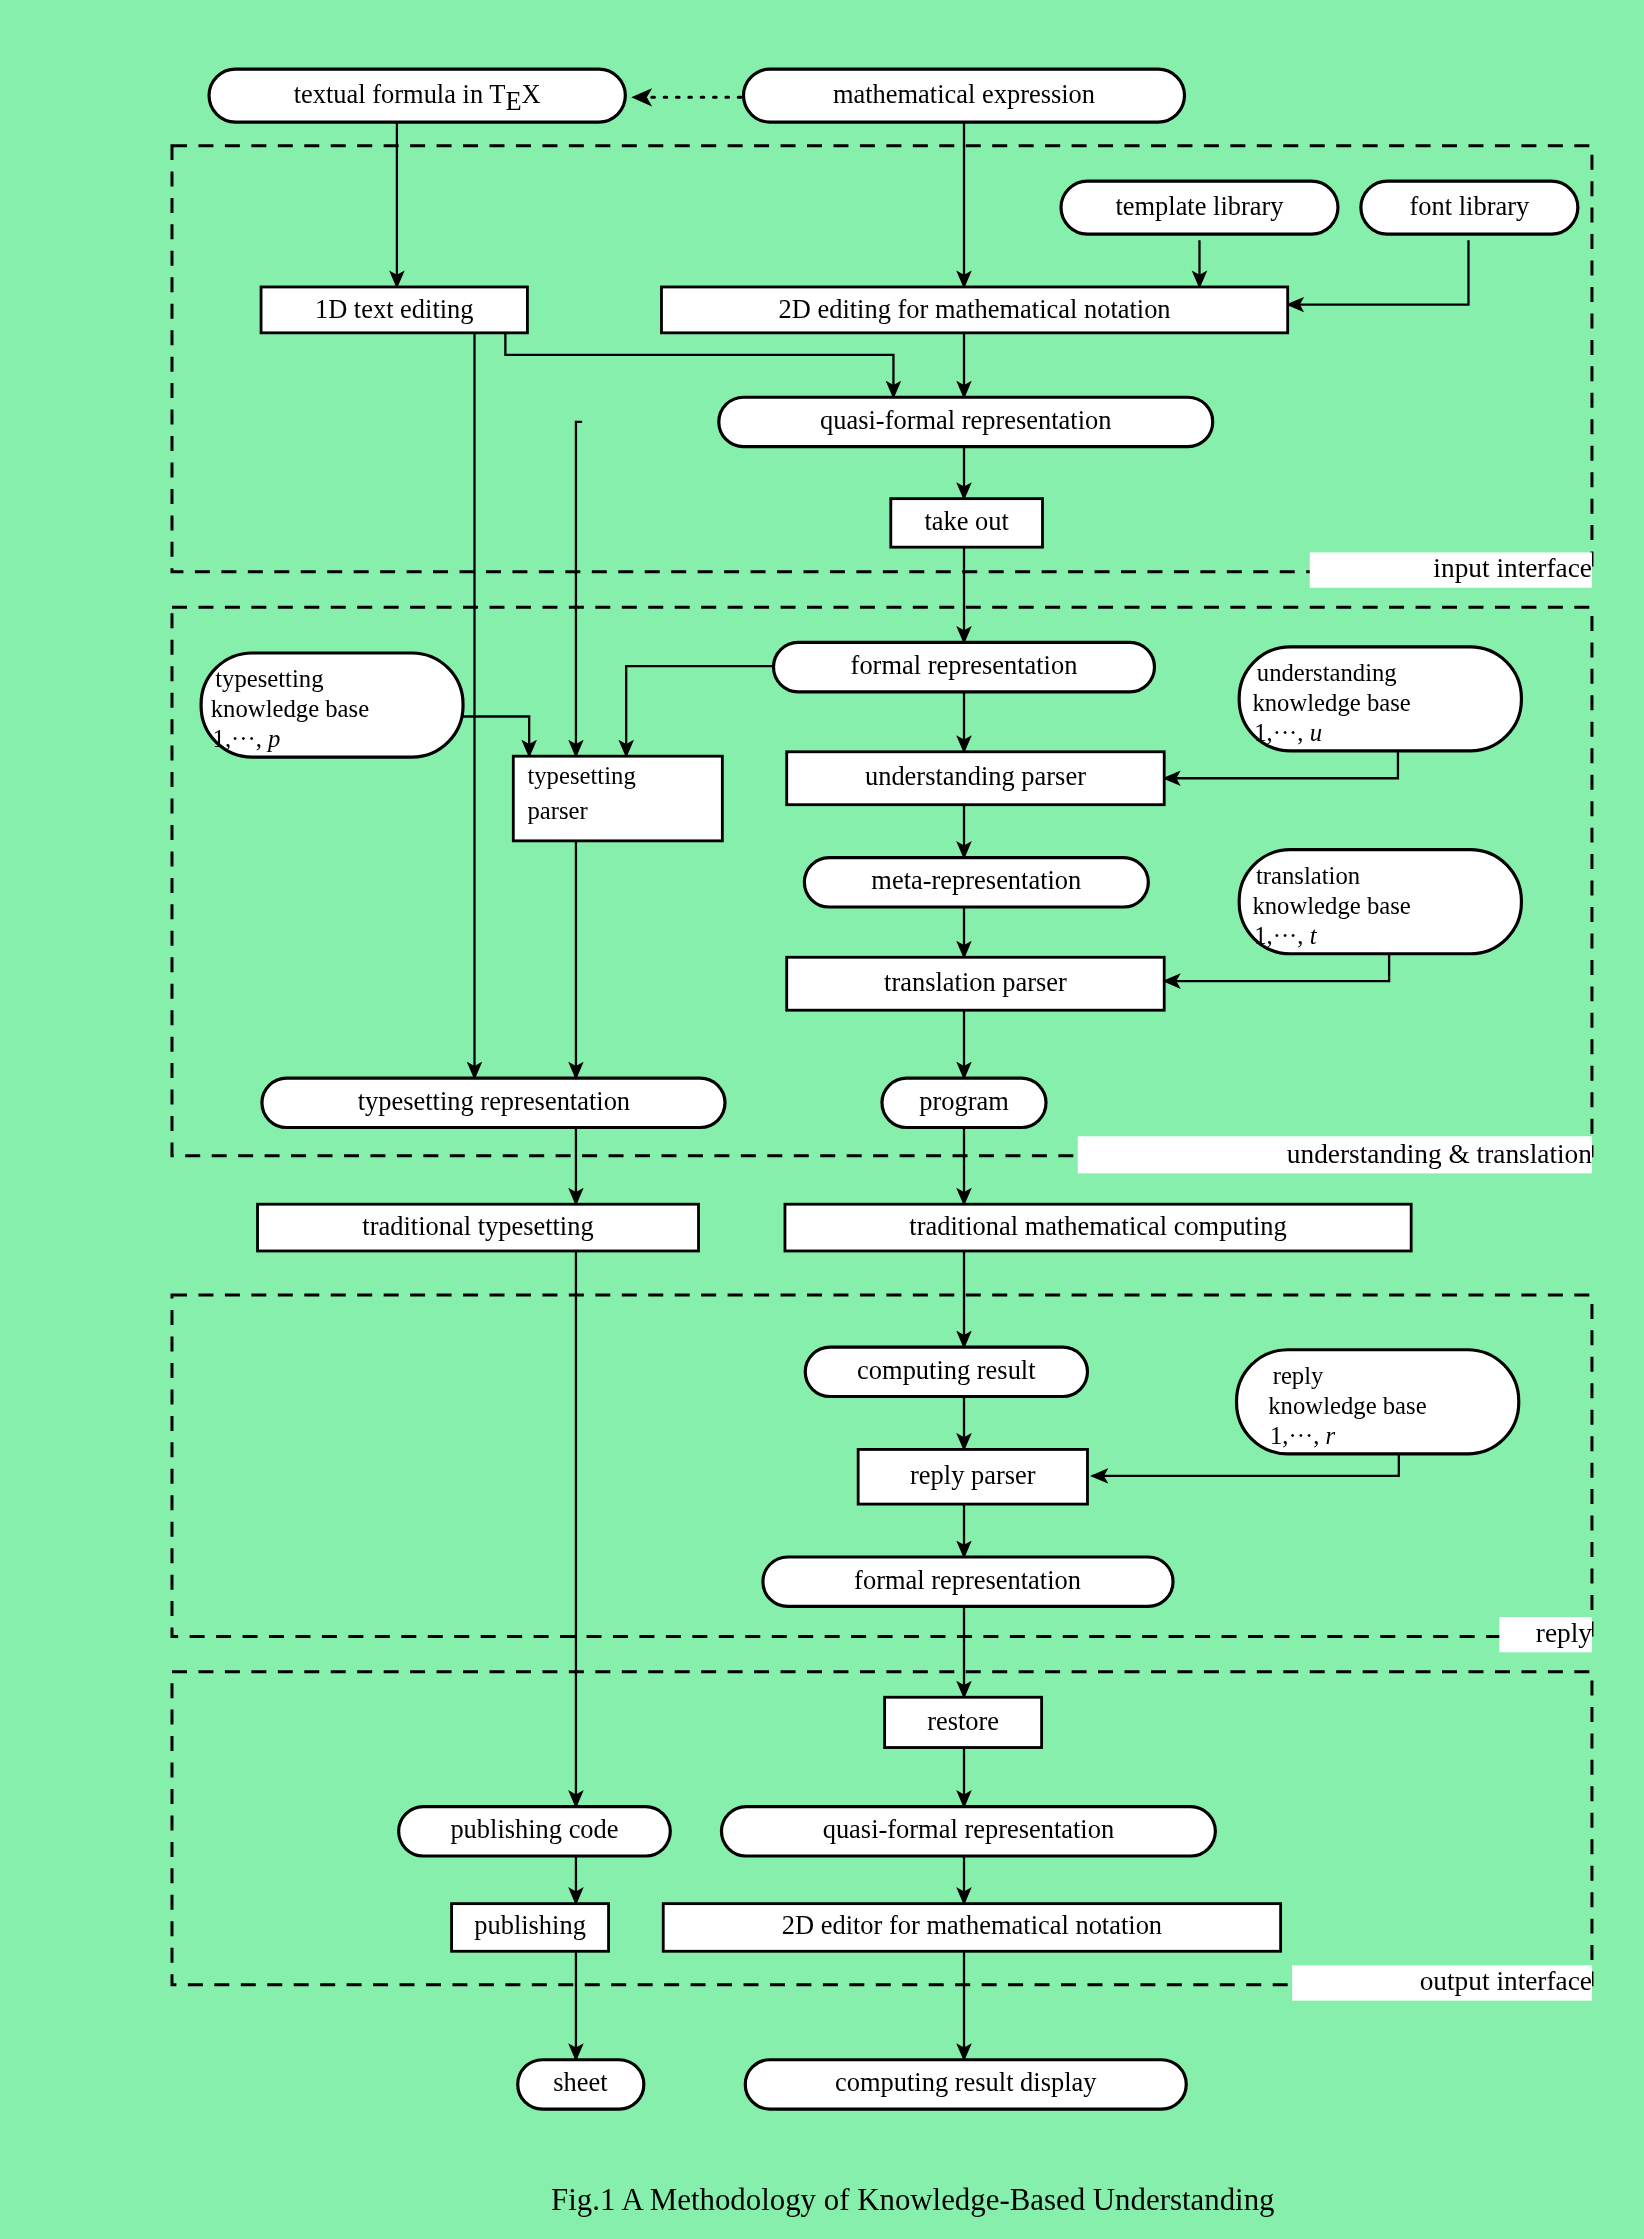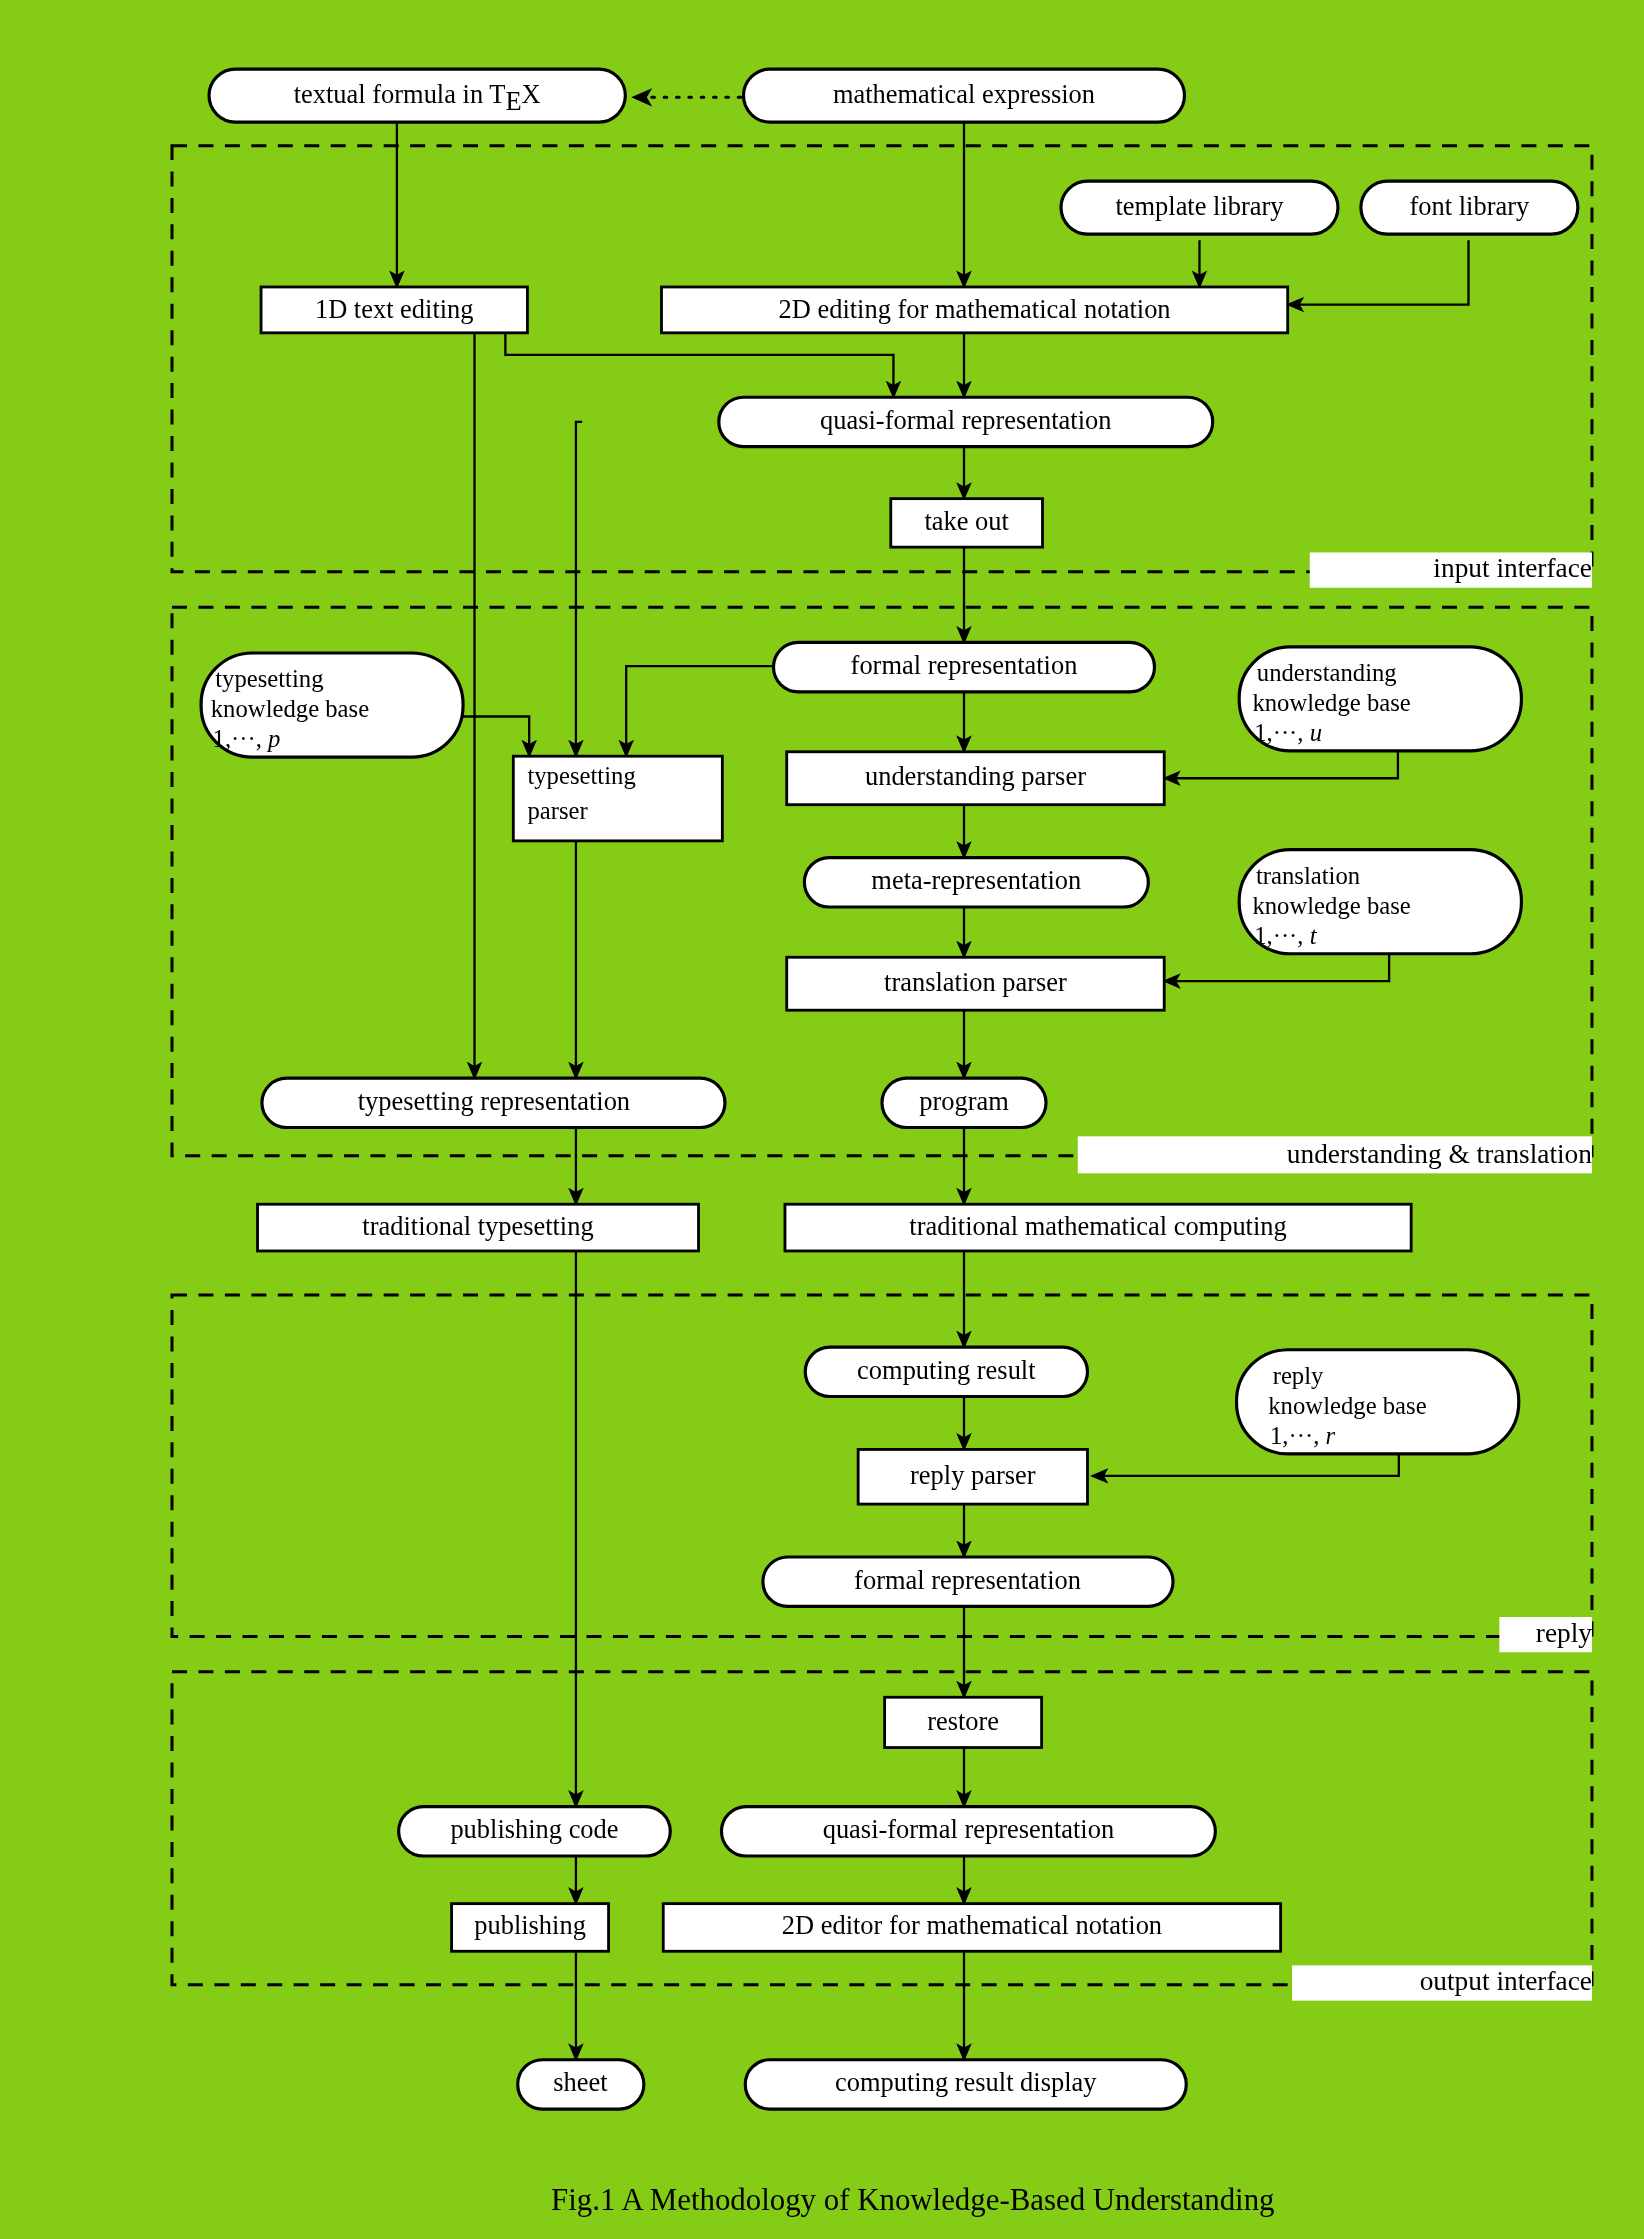--- a/index.html
+++ b/index.html
@@ -4,21 +4,21 @@
 <style>
   html, body {
     margin: 0;
     padding: 0;
     background: #ffffff;
   }
   #page {
     position: relative;
     width: 1644px;
     height: 2240px;
-    background: #84cc16;
+    background: #86efac;
     font-family: "Liberation Serif", "DejaVu Serif", serif;
     overflow: hidden;
   }
   svg.diagram {
     position: absolute;
     left: 0;
     top: 0;
     width: 1644px;
     height: 2240px;
   }

